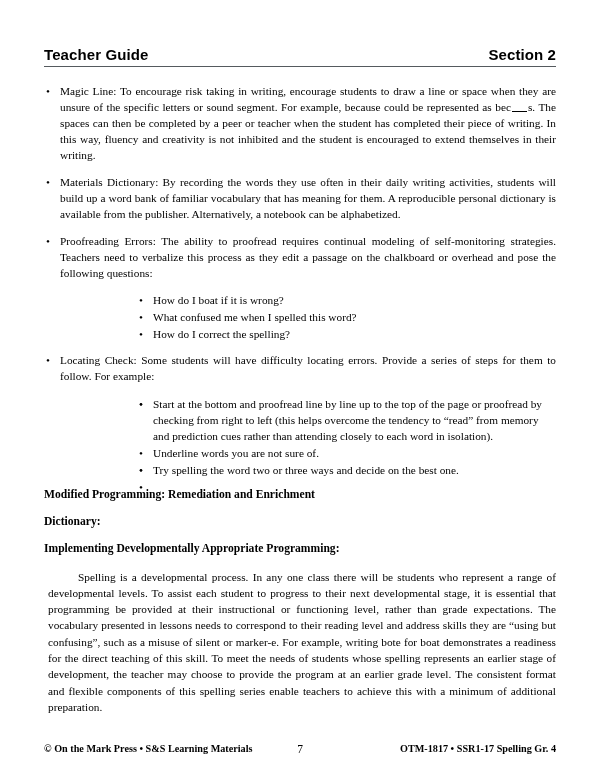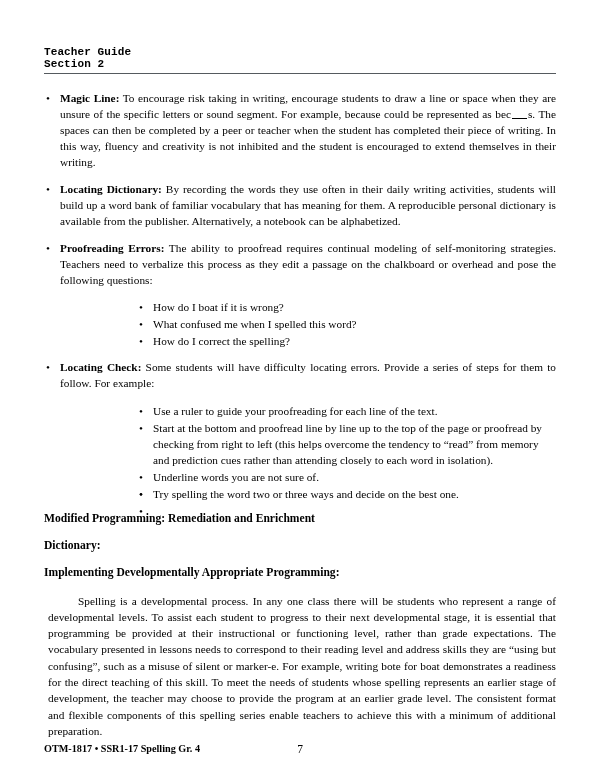--- a/index.html
+++ b/index.html
@@ -23,26 +23,25 @@
     height: 776px;
     box-sizing: border-box;
     padding: 46px 44px 0 44px;
   }
 
   
   .page-header {
     display: flex;
     justify-content: space-between;
     align-items: baseline;
-    font-family: Liberation Mono, monospace;
+    font-family: Liberation Sans, sans-serif;
     font-weight: bold;
-    font-size: 11px;
+    font-size: 15px;
     letter-spacing: 0.1px;
     padding-bottom: 3px;
-    flex-direction: column;
   }
   .header-rule {
     border-bottom: 1.6px solid #555a5e;
     margin-bottom: 16px;
   }
 
   
   .bullet-list {
     margin: 0;
     padding: 0;
@@ -57,21 +56,21 @@
     text-align: justify;
   }
   .bullet-item > .dot {
     position: absolute;
     left: 2px;
     top: 0;
     font-size: 11.3px;
     line-height: 1.42;
   }
   .bullet-item .lead {
-    font-weight: bold;
+    font-weight: normal;
   }
 
   .sub-list {
     margin: 9px 0 10px 0;
     padding: 0 0 0 94px;
     list-style: none;
   }
   .sub-item {
     position: relative;
     padding-left: 15px;
@@ -151,21 +150,21 @@
 
   <ul class="bullet-list">
 
     <li class="bullet-item">
       <span class="dot">•</span>
       <span class="lead">Magic Line:</span><span> To encourage risk taking in writing, encourage students to draw a line or space when they are unsure of the specific letters or sound segment.  For example, because could be represented as bec</span><span class="gapline"></span><span>s.  The spaces can then be completed by a peer or teacher when the student has completed their piece of writing.  In this way, fluency and creativity is not inhibited and the student is encouraged to extend themselves in their writing.</span>
     </li>
 
     <li class="bullet-item">
       <span class="dot">•</span>
-      <span class="lead">Locating Dictionary:</span><span> By recording the words they use often in their daily writing activities, students will build up a word bank of familiar vocabulary that has meaning for them.  A reproducible personal dictionary is available from the publisher.  Alternatively, a notebook can be alphabetized.</span>
+      <span class="lead">Materials Dictionary:</span><span> By recording the words they use often in their daily writing activities, students will build up a word bank of familiar vocabulary that has meaning for them.  A reproducible personal dictionary is available from the publisher.  Alternatively, a notebook can be alphabetized.</span>
     </li>
 
     <li class="bullet-item">
       <span class="dot">•</span>
       <span class="lead">Proofreading Errors:</span><span> The ability to proofread requires continual modeling of self-monitoring strategies.  Teachers need to verbalize this process as they edit a passage on the chalkboard or overhead and pose the following questions:</span>
     </li>
   </ul>
 
   <ul class="sub-list">
     <li class="sub-item">
@@ -185,21 +184,20 @@
   <ul class="bullet-list">
     <li class="bullet-item">
       <span class="dot">•</span>
       <span class="lead">Locating Check:</span><span> Some students will have difficulty locating errors.  Provide a series of steps for them to follow.  For example:</span>
     </li>
   </ul>
 
   <ul class="sub-list">
     <li class="sub-item">
       <span class="dot">•</span>
-      <span>Use a ruler to guide your proofreading for each line of the text.</span>
     </li>
     <li class="sub-item wrap">
       <span class="dot">•</span>
       <span>Start at the bottom and proofread line by line up to the top of the page or proofread by checking from right to left (this helps overcome the tendency to “read” from memory and prediction cues rather than attending closely to each word in isolation).</span>
     </li>
     <li class="sub-item">
       <span class="dot">•</span>
       <span>Underline words you are not sure of.</span>
     </li>
     <li class="sub-item">
@@ -214,17 +212,18 @@
     </li>
   </ul>
 
   <h2 class="section-heading first">Modified Programming:  Remediation and Enrichment</h2>
   <h2 class="section-heading">Dictionary:</h2>
   <h2 class="section-heading">Implementing Developmentally Appropriate Programming:</h2>
 
   <p class="body-para">Spelling is a developmental process.  In any one class there will be students who represent a range of developmental levels.  To assist each student to progress to their next developmental stage, it is essential that programming be provided at their instructional or functioning level, rather than grade expectations.  The vocabulary presented in lessons needs to correspond to their reading level and address skills they are “using but confusing”, such as a misuse of silent or marker-e.  For example, writing bote for boat demonstrates a readiness for the direct teaching of this skill.  To meet the needs of students whose spelling represents an earlier stage of development, the teacher may choose to provide the program at an earlier grade level.  The consistent format and flexible components of this spelling series enable teachers to achieve this with a minimum of additional preparation.</p>
 
   <div class="page-footer">
+    <span class="footer-left">© On the Mark Press • S&amp;S Learning Materials</span>
     <span class="footer-center">7</span>
     <span class="footer-right">OTM-1817 • SSR1-17 Spelling Gr. 4</span>
   </div>
 
 </div>
 
 </body></html>

